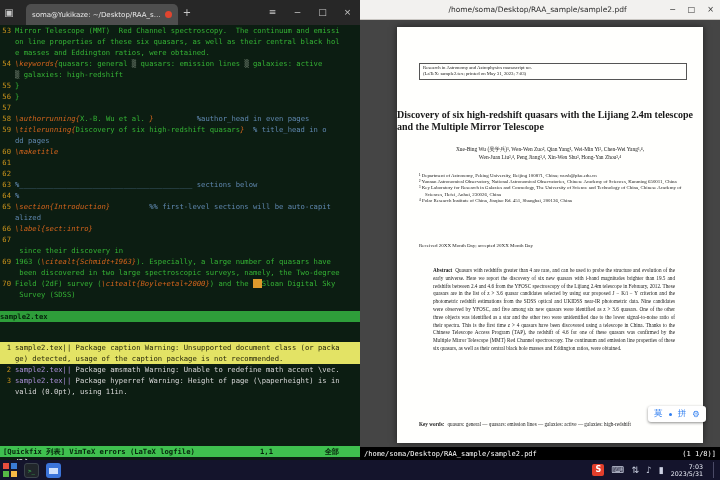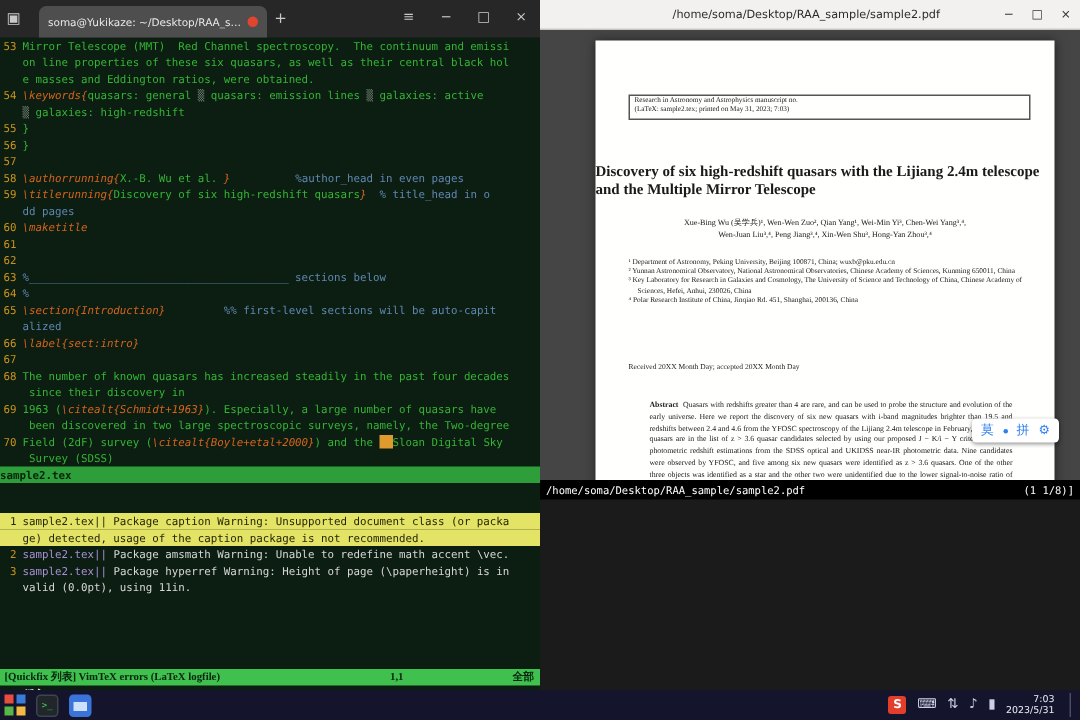--- a/index.html
+++ b/index.html
@@ -33,27 +33,27 @@
   .ln{display:inline-block;width:15px;padding-right:4px;text-align:right;color:var(--ln);}
   .c-g{color:var(--green);} .c-cmd{color:var(--command);font-style:italic;} .c-com{color:var(--comment);}
   .c-sep{color:var(--sep);} .c-cur{background:var(--cursor);color:#102010;}
   .c-qff{color:var(--qf-file);} .c-qft{color:var(--qf-text);}
   .trow.hl{background:var(--qf-hl-bg);}
   .trow.hl .ln{color:#26260a;} .c-qfh{color:#26260a;}
   .statusline{height:11px;line-height:11px;flex:none;background:var(--status1-bg);
     color:#06230c;font-weight:bold;padding-left:0;}
   .qf-area{height:104px;overflow:hidden;flex:none;margin-top:20px;}
   .statusline2{height:11px;line-height:11px;flex:none;background:var(--status2-bg);
-    color:#06230c;font-weight:bold;display:flex;font-family:Liberation Serif, serif;}
+    color:#06230c;font-weight:bold;display:flex;}
   .s2-title{flex:1;padding-left:3px;white-space:nowrap;overflow:hidden;}
-  .s2-pos{width:58px;} .s2-scroll{width:42px;text-align:right;padding-right:4px;}
+  .s2-pos{width:58px;} .s2-scroll{width:42px;text-align:right;padding-right:21px;}
   .cmdline{height:11px;line-height:11px;flex:none;color:#eaeaea;font-weight:bold;padding-left:3px;}
 
   
-  .pdf-window{position:absolute;left:360px;top:0;width:360px;height:333px;
+  .pdf-window{position:absolute;left:360px;top:0;width:360px;height:460px;
     display:flex;flex-direction:column;}
   .pdf-titlebar{height:20px;flex:none;background:#f2f1ef;border-bottom:1px solid #c9c6c2;
     display:flex;align-items:center;}
   .pdf-title{flex:1;text-align:center;font-size:7.5px;color:#2b2b2b;padding-left:52px;
     white-space:nowrap;overflow:hidden;}
   .pdf-controls{display:flex;flex:none;}
   .pdf-controls span{width:19px;text-align:center;font-size:8px;color:#333;}
   .pdf-canvas{flex:1;background:#454545;position:relative;overflow:hidden;}
   .pdf-statusbar{height:13px;flex:none;background:#000;color:#fff;
     font-family:"DejaVu Sans Mono",monospace;font-size:7px;
@@ -135,21 +135,20 @@
           <div class="trow"><span class="ln"></span><span class="c-com">dd pages</span></div>
           <div class="trow"><span class="ln">60</span><span class="c-cmd">\maketitle</span></div>
           <div class="trow"><span class="ln">61</span></div>
           <div class="trow"><span class="ln">62</span></div>
           <div class="trow"><span class="ln">63</span><span class="c-com">%________________________________________ sections below</span></div>
           <div class="trow"><span class="ln">64</span><span class="c-com">%</span></div>
           <div class="trow"><span class="ln">65</span><span class="c-cmd">\section{Introduction}</span><span class="c-g">         </span><span class="c-com">%% first-level sections will be auto-capit</span></div>
           <div class="trow"><span class="ln"></span><span class="c-com">alized</span></div>
           <div class="trow"><span class="ln">66</span><span class="c-cmd">\label{sect:intro}</span></div>
           <div class="trow"><span class="ln">67</span></div>
-          <div class="trow"><span class="ln">68</span><span class="c-g">The number of known quasars has increased steadily in the past four decades</span></div>
           <div class="trow"><span class="ln"></span><span class="c-g"> since their discovery in</span></div>
           <div class="trow"><span class="ln">69</span><span class="c-g">1963 (</span><span class="c-cmd">\citealt{Schmidt+1963}</span><span class="c-g">). Especially, a large number of quasars have</span></div>
           <div class="trow"><span class="ln"></span><span class="c-g"> been discovered in two large spectroscopic surveys, namely, the Two-degree</span></div>
           <div class="trow"><span class="ln">70</span><span class="c-g">Field (2dF) survey (</span><span class="c-cmd">\citealt{Boyle+etal+2000}</span><span class="c-g">) and the </span><span class="c-cur">  </span><span class="c-g">Sloan Digital Sky</span></div>
           <div class="trow"><span class="ln"></span><span class="c-g"> Survey (SDSS)</span></div>
         </div>
       <div class="statusline">sample2.tex</div>
       <div class="qf-area">
           <div class="trow hl"><span class="ln">1</span><span class="c-qfh">sample2.tex|| Package caption Warning: Unsupported document class (or packa</span></div>
           <div class="trow hl"><span class="ln"></span><span class="c-qfh">ge) detected, usage of the caption package is not recommended.</span></div>

